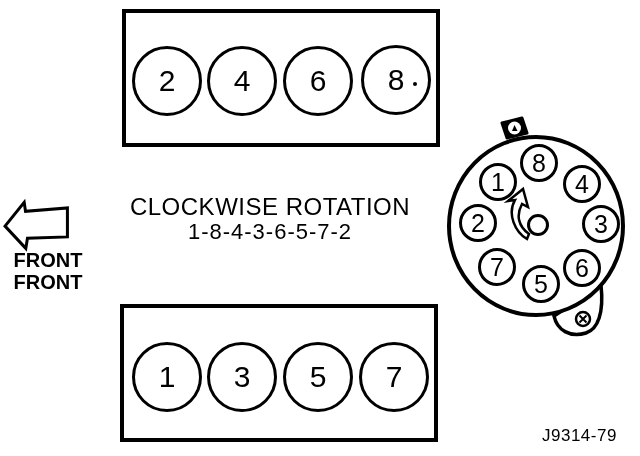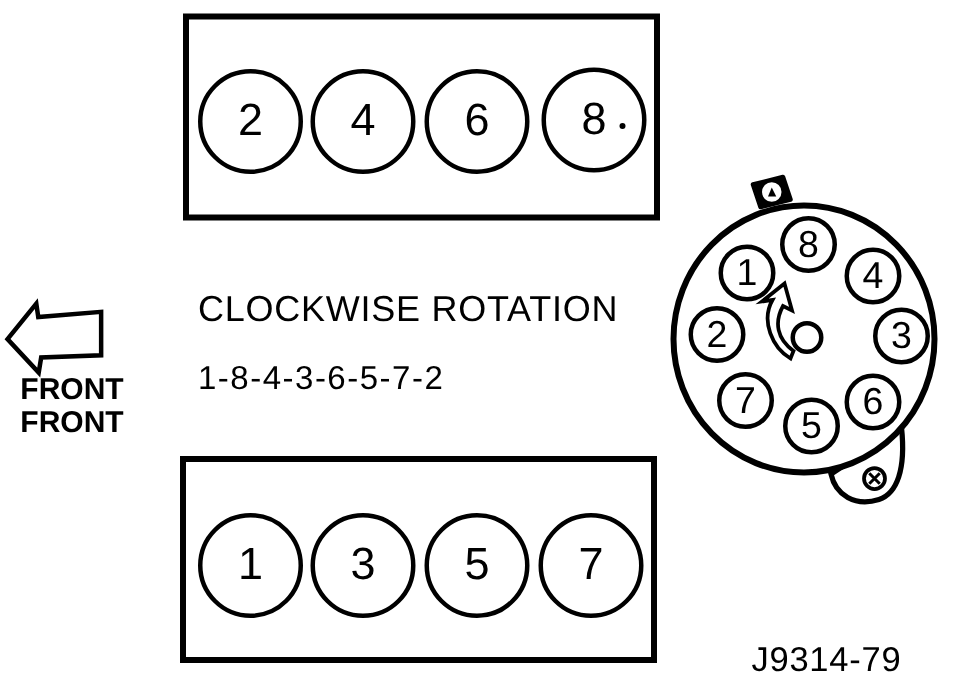--- a/index.html
+++ b/index.html
@@ -12,39 +12,39 @@
     position:absolute; border:4px solid #000; background:#fff;
   }
   .bank-top    { left:122px; top:9px;   width:318px; height:138px; }
   .bank-bottom { left:120px; top:304px; width:318px; height:138px; }
   .cyl {
     position:absolute; width:70px; height:70px; border:3px solid #000;
     border-radius:50%; display:flex; align-items:center; justify-content:center;
     font-size:30px; background:#fff;
   }
   .rotation-note {
-    position:absolute; left:132px; top:194px; width:300px; 
+    position:absolute; left:120px; top:194px; width:300px; text-align:center;
     line-height:1.08;
   }
   .rotation-title { font-size:24px; letter-spacing:0.5px; white-space:nowrap; }
-  .firing-order  { font-size:22px; letter-spacing:1px; margin-top:20px; white-space:nowrap; }
+  .firing-order  { font-size:22px; letter-spacing:1px; margin-top:0; white-space:nowrap; }
   .front-arrow { position:absolute; left:1px; top:197px; }
   .front-label {
     position:absolute; left:0px; top:250px; width:96px; text-align:center;
     font-size:20px; line-height:21.5px;
   }
   .front-label span { display:block;font-weight:bold; }
   .distributor { position:absolute; left:440px; top:105px; width:200px; height:235px; }
   .distributor svg { position:absolute; left:0; top:0; }
   .terminal {
     position:absolute; width:38px; height:38px; border:3px solid #000;
     border-radius:50%; display:flex; align-items:center; justify-content:center;
     font-size:25px; background:#fff;
   }
-  .figure-id { position:absolute; left:501px; top:426px; font-size:23px; letter-spacing:0.5px; }
+  .figure-id { position:absolute; left:542px; top:426px; font-size:17px; letter-spacing:0.5px; }
   .speck { position:absolute; left:413px; top:82px; width:4px; height:4px; background:#000; border-radius:50%; }
 </style>
 </head>
 <body>
 
 <div class="page">
 
   <div class="bank bank-top">
     <div class="cyl" style="left:6px;  top:33px;">2</div>
     <div class="cyl" style="left:81px; top:33px;">4</div>

